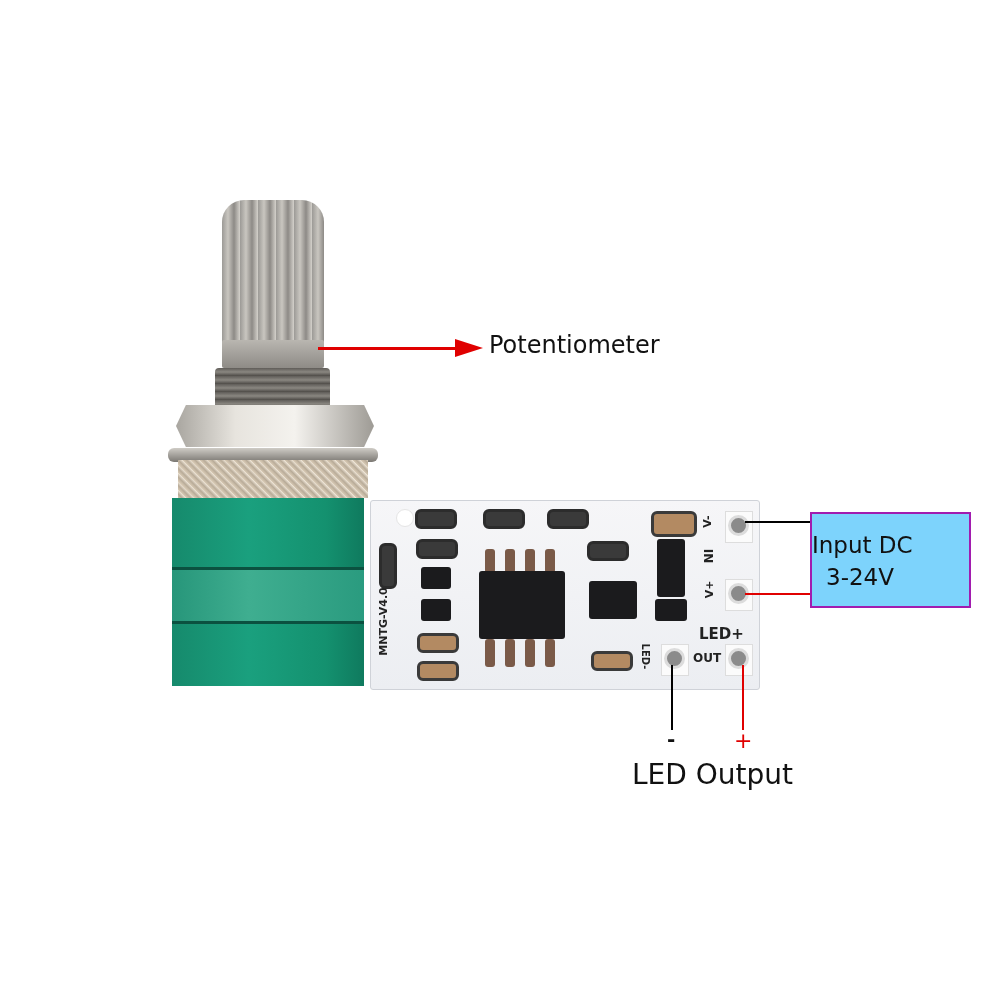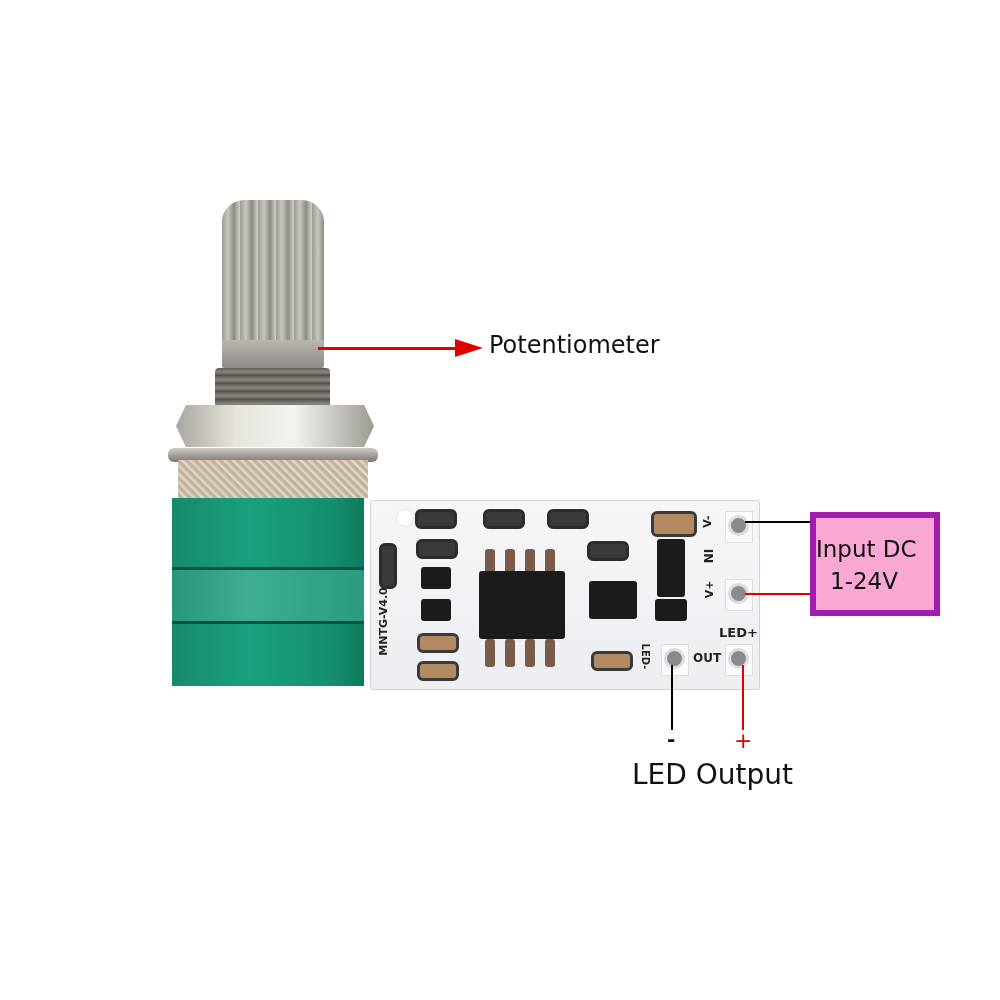--- a/index.html
+++ b/index.html
@@ -21,21 +21,21 @@
   .pcb { left:370px; top:500px; width:388px; height:188px; background:linear-gradient(#f6f6f8,#eceef2); border:1px solid #cfd2d8; border-radius:3px; }
   .pcb-text { color:#222; font-weight:bold; font-size:13px; font-family:"DejaVu Sans", sans-serif; }
   .chip { background:#1b1b1d; border-radius:3px; }
   .pin { background:#7a5a48; border-radius:3px; }
   .smd { background:#3a3a3a; border:3px solid #2c2c2c; border-radius:6px; }
   .cap { background:#b38a62; border:3px solid #3a3a3a; border-radius:6px; }
   .pad { background:#fbfbfb; border:1px solid #ddd; }
   .hole { width:15px; height:15px; border-radius:50%; background:#8b8b8b; border:3px solid #dcdcdc; }
   .line-black { background:#000; }
   .line-red { background:#e00000; }
-  .box { left:810px; top:512px; width:118px; height:92px; border:6px solid #a21caf; background:#f9a8d4; }
+  .box { left:810px; top:512px; width:118px; height:92px; border:2px solid #a21caf; background:#7dd3fc;padding-left:39px; }
 </style>
 </head>
 <body>
 
 <div class="abs">
   <div class="abs shaft"></div>
   <div class="abs shaft-collar"></div>
   <div class="abs thread"></div>
   <div class="abs nut"></div>
   <div class="abs washer"></div>
@@ -90,30 +90,30 @@
   <div class="abs pad" style="left:354px; top:143px; width:26px; height:30px;">
       <div class="abs hole" style="left:2px; top:3px;"></div>
     </div>
   <div class="abs pad" style="left:290px; top:143px; width:26px; height:30px;">
       <div class="abs hole" style="left:2px; top:3px;"></div>
     </div>
 
   <div class="abs pcb-text" style="left:330px; top:14px; transform:rotate(-90deg); font-size:11px;">V-</div>
   <div class="abs pcb-text" style="left:330px; top:48px; transform:rotate(90deg); font-size:12px;">IN</div>
   <div class="abs pcb-text" style="left:330px; top:82px; transform:rotate(-90deg); font-size:11px;">V+</div>
-  <div class="abs pcb-text" style="left:348px; top:124px; font-size:13px;">LED+</div>
+  <div class="abs pcb-text" style="left:328px; top:124px; font-size:15px;">LED+</div>
   <div class="abs pcb-text" style="left:322px; top:150px; font-size:12px;">OUT</div>
   <div class="abs pcb-text" style="left:262px; top:150px; transform:rotate(90deg); font-size:10px;">LED-</div>
   <div class="abs pcb-text" style="left:-22px; top:114px; transform:rotate(-90deg); font-size:11px; white-space:nowrap;">MNTG-V4.0</div>
 </div>
 
 <div class="abs line-black" style="left:745px; top:521px; width:65px; height:2px;"></div>
 <div class="abs line-red" style="left:745px; top:593px; width:65px; height:2px;"></div>
 <div class="abs box">
   <div class="abs label" style="left:0; top:18px; font-size:23px; white-space:nowrap;">Input DC</div>
-  <div class="abs label" style="left:14px; top:50px; font-size:23px; white-space:nowrap;">1-24V</div>
+  <div class="abs label" style="left:14px; top:50px; font-size:23px; white-space:nowrap;">3-24V</div>
 </div>
 
 <div class="abs line-black" style="left:671px; top:665px; width:2px; height:65px;"></div>
 <div class="abs line-red" style="left:742px; top:665px; width:2px; height:65px;"></div>
 <div class="abs label" style="left:667px; top:727px; font-size:20px; font-weight:bold;">-</div>
 <div class="abs" style="left:734px; top:728px; font-size:22px; color:#e00000;">+</div>
 <div class="abs label" style="left:632px; top:758px; font-size:28px;">LED Output</div>
 
 </body></html>

